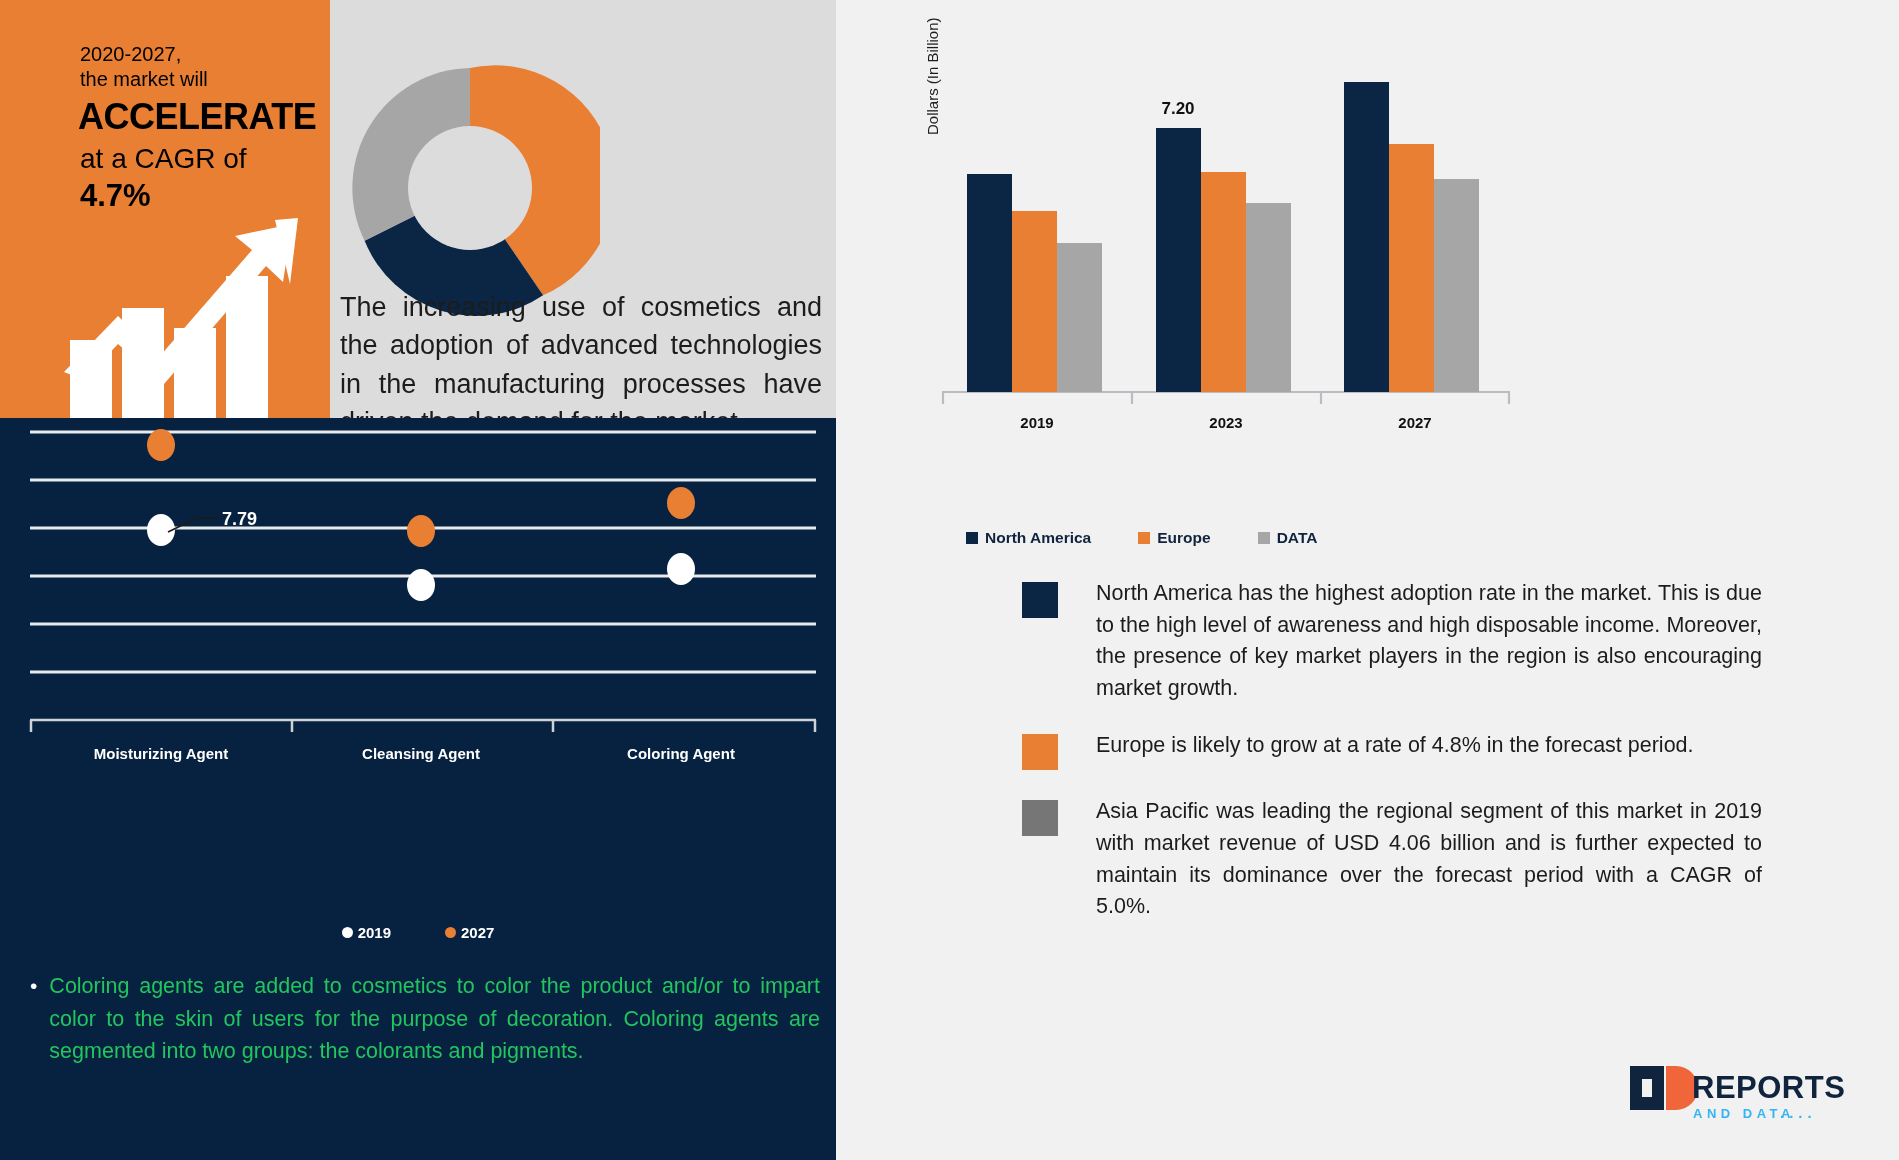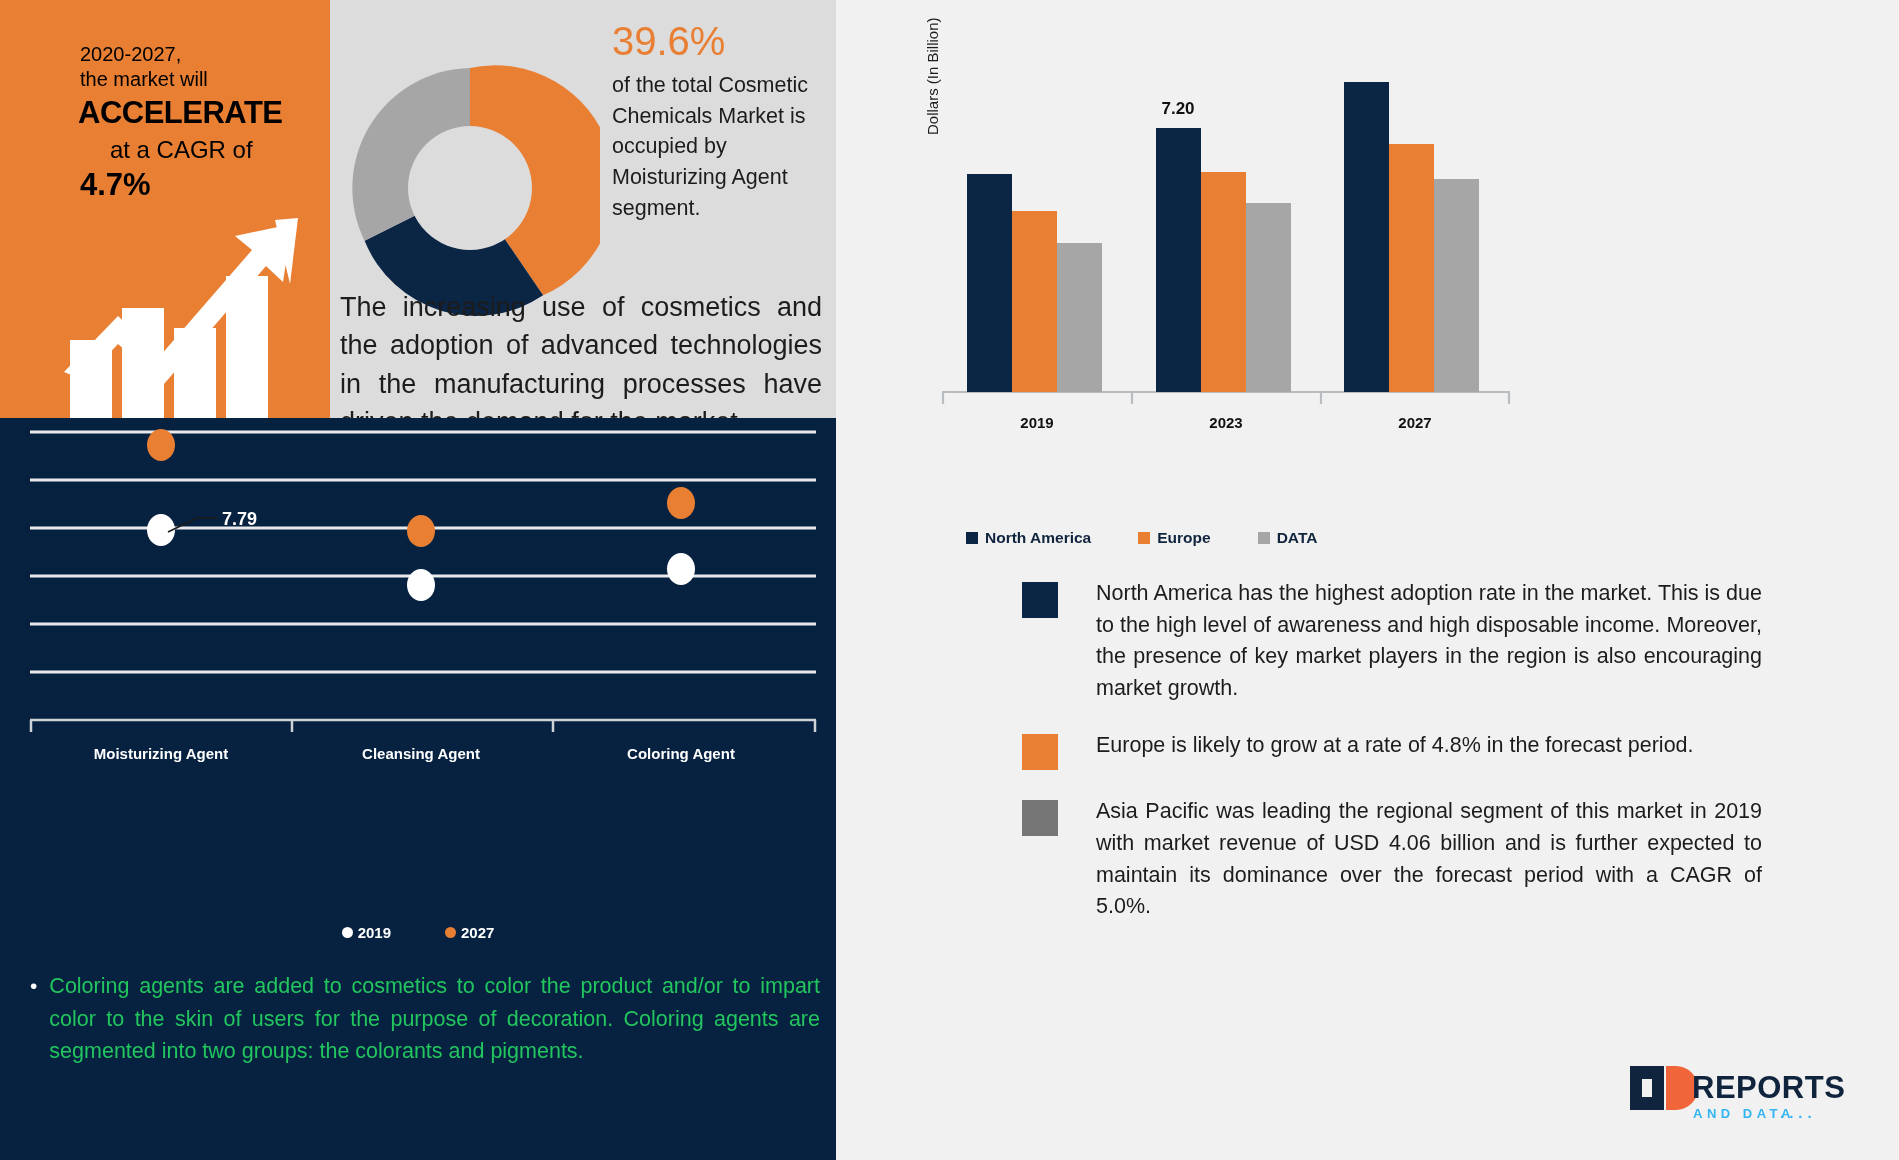--- a/index.html
+++ b/index.html
@@ -15,22 +15,22 @@
   .canvas { position: relative; width: 1899px; height: 1160px; background:#f1f1f1; }
 
   
   .accelerate-panel {
     position: absolute; left: 0; top: 0; width: 330px; height: 418px;
     background: #e97f33; overflow: hidden;
   }
   .accel-text { position: absolute; left: 80px; top: 42px; color: #000000; line-height: 1.25; }
   .accel-l1 { font-size: 20px; }
   .accel-l2 { font-size: 20px; }
-  .accel-big { font-size: 31px; font-weight: bold; letter-spacing: -0.5px; margin: 2px 0 2px -2px;}
-  .accel-l4 { font-size: 24px; text-align: center; }
+  .accel-big { font-size: 36px; font-weight: bold; letter-spacing: -0.5px; margin: 2px 0 2px -2px;}
+  .accel-l4 { font-size: 28px; }
   .accel-cagr { font-size: 31px; font-weight: bold; margin-top: 1px; }
   .growth-icon { position: absolute; left: 60px; top: 180px; width: 250px; height: 240px; }
 
   
   .donut-panel {
     position: absolute; left: 330px; top: 0; width: 506px; height: 418px;
     background: #dcdcdc;
   }
   .donut-wrap { position: absolute; left: 10px; top: 58px; width: 270px; height: 248px; }
   .stat-block { position: absolute; left: 282px; top: 18px; width: 215px; }
@@ -114,24 +114,20 @@
     <div class="donut-wrap">
       <svg viewBox="0 0 260 260" width="260" height="260">
 
         <path d="M130 130 L130 10 A120 120 0 0 1 203.1 237.3 L130 130 Z" transform="rotate(0 130 130)" fill="#e97f33"></path>
 
         <path d="M130 130 L203.1 237.3 A120 120 0 0 1 24.6 182.8 L130 130 Z" fill="#0b2545"></path>
 
         <path d="M130 130 L24.6 182.8 A120 120 0 0 1 130 10 L130 130 Z" fill="#a6a6a6"></path>
         <circle cx="130" cy="130" r="62" fill="#dcdcdc"></circle>
       </svg>
-    </div>
-    <div class="stat-block">
-      <div class="stat-pct">39.6%</div>
-      <div class="stat-desc">of the total Cosmetic Chemicals Market is occupied by Moisturizing Agent segment.</div>
     </div>
     <div class="donut-para">The increasing use of cosmetics and the adoption of advanced technologies in the manufacturing processes have driven the demand for the market.</div>
   </div>
 
   <div class="dot-panel">
 
     <svg class="dot-chart" viewBox="0 0 836 510">
 
       <line x1="30" y1="14" x2="816" y2="14" stroke="#e8eaec" stroke-width="3"></line>
       <line x1="30" y1="62" x2="816" y2="62" stroke="#e8eaec" stroke-width="3"></line>

